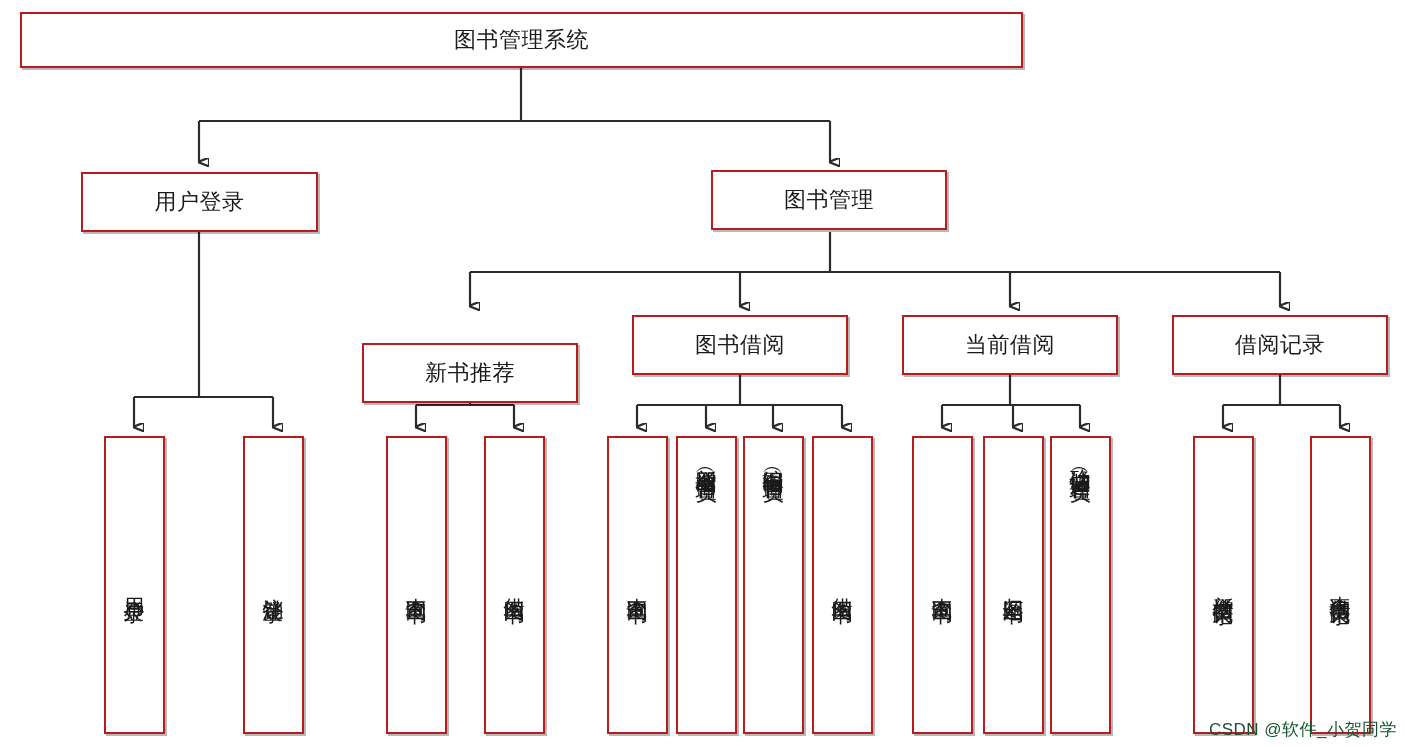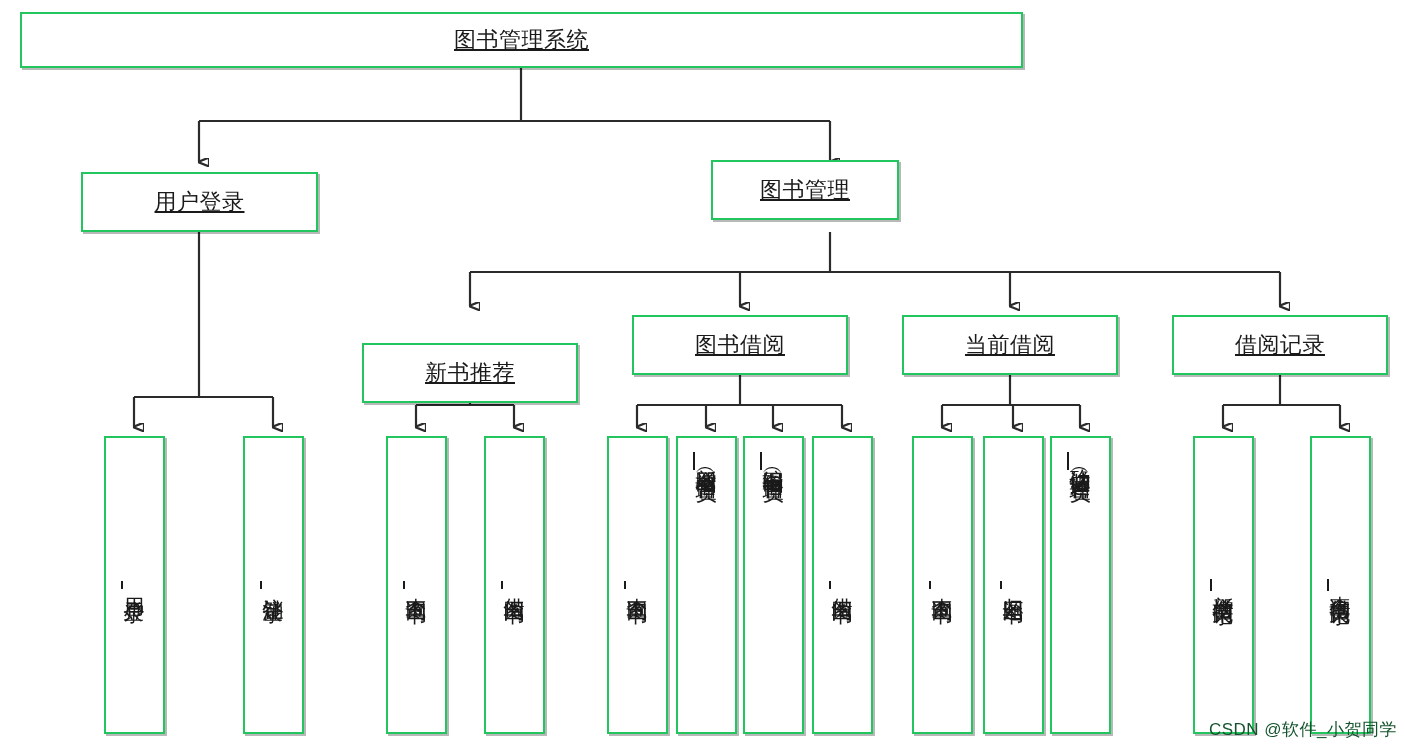--- a/index.html
+++ b/index.html
@@ -13,28 +13,27 @@
   #canvas {
     position: relative;
     width: 1405px;
     height: 747px;
     background: #ffffff;
     overflow: hidden;
   }
   .node {
     position: absolute;
     box-sizing: border-box;
-    border: 2px solid #22c55e;
+    border: 2px solid #b91c1c;
     background: #ffffff;
     box-shadow: 2px 2px 0 rgba(0,0,0,0.28);
     display: flex;
     align-items: center;
     justify-content: center;
     color: #1a1a1a;
-    text-decoration: underline;
   }
   .node .label {
     font-size: 22px;
     line-height: 1.15;
     letter-spacing: 0.5px;
     white-space: nowrap;
     text-align: center;
   }
   .node.vertical .label {
     writing-mode: vertical-rl;
@@ -129,21 +128,21 @@
     <path d="M1340,405 L1340,427" marker-end="url(#arrow)"></path>
   </svg>
 
   <div class="node" style="left: 20px; top: 12px; width: 1003px; height: 56px;">
     <span class="label">图书管理系统</span>
   </div>
 
   <div class="node" style="left: 81px; top: 172px; width: 237px; height: 60px;">
     <span class="label">用户登录</span>
   </div>
-  <div class="node" style="left: 711px; top: 160px; width: 188px; height: 60px;">
+  <div class="node" style="left: 711px; top: 170px; width: 236px; height: 60px;">
     <span class="label">图书管理</span>
   </div>
 
   <div class="node" style="left: 362px; top: 315px; width: 216px; height: 60px; margin-top: 28px;">
     <span class="label">新书推荐</span>
   </div>
   <div class="node" style="left: 902px; top: 315px; width: 216px; height: 60px;">
     <span class="label">当前借阅</span>
   </div>
   <div class="node" style="left: 632px; top: 315px; width: 216px; height: 60px;">

